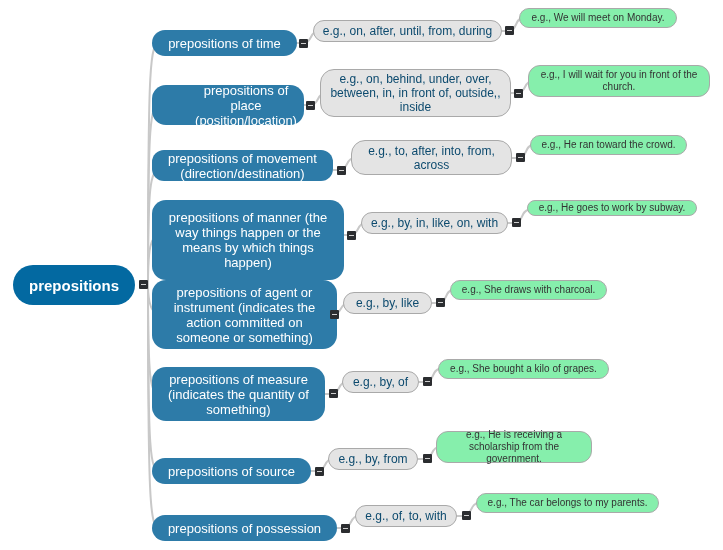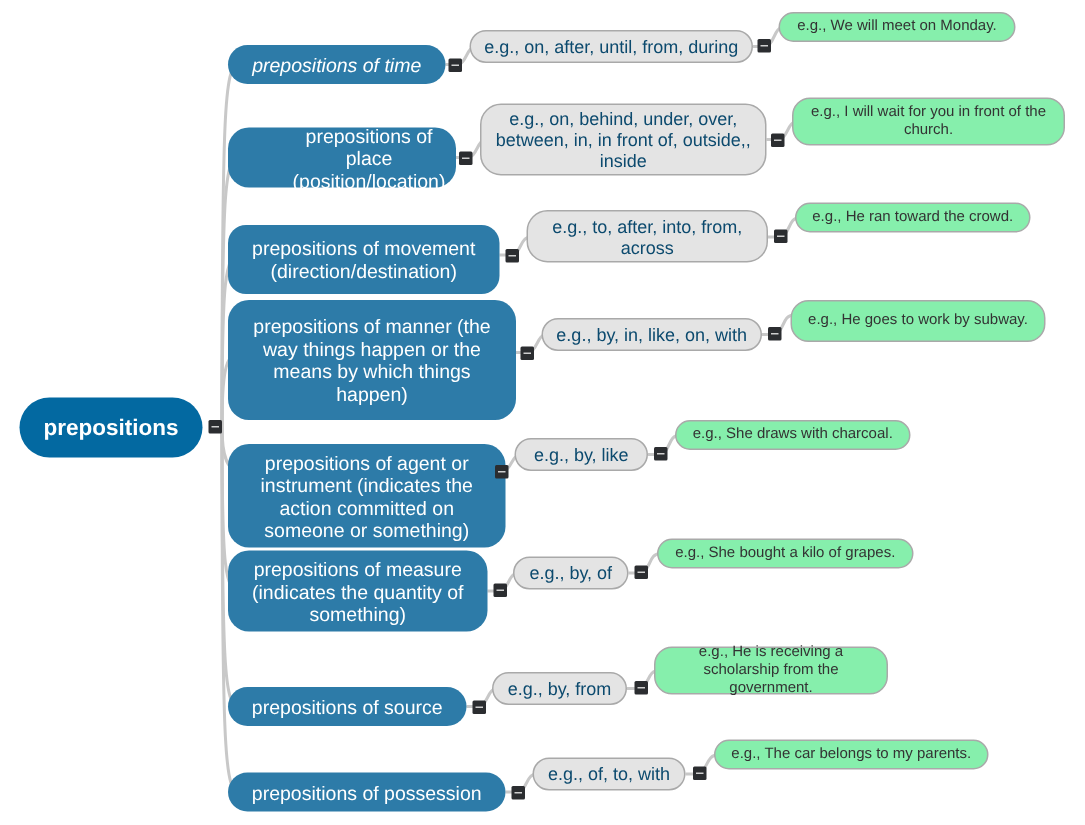--- a/index.html
+++ b/index.html
@@ -46,21 +46,21 @@
     <path d="M418 459 L425 459 C433 459, 431 447, 439 447"></path>
     <path d="M457 516 L464 516 C472 516, 470 503, 479 503"></path>
   </g>
 </svg>
 
 <div class="node root" style="left:13px;top:265px;width:122px;height:40px;">
   <span>prepositions</span>
 </div>
 <div class="toggle" style="left:139px;top:280px;"></div>
 
-<div class="node cat" style="left:152px;top:30px;width:145px;height:26px;font-style:italic;">
+<div class="node cat" style="left:152px;top:30px;width:145px;height:26px;">
   <span>prepositions of time</span>
 </div>
 <div class="toggle" style="left:299px;top:39px;"></div>
 <div class="node ex" style="left:313px;top:20px;width:189px;height:22px;">
   <span>e.g., on, after, until, from, during</span>
 </div>
 <div class="toggle" style="left:505px;top:26px;"></div>
 <div class="node sent" style="left:519px;top:8px;width:158px;height:20px;">
   <span>e.g., We will meet on Monday.</span>
 </div>
@@ -70,45 +70,45 @@
 </div>
 <div class="toggle" style="left:306px;top:101px;"></div>
 <div class="node ex" style="left:320px;top:69px;width:191px;height:48px;">
   <span>e.g., on, behind, under, over, between, in, in front of, outside,, inside</span>
 </div>
 <div class="toggle" style="left:514px;top:89px;"></div>
 <div class="node sent" style="left:528px;top:65px;width:182px;height:32px;">
   <span>e.g., I will wait for you in front of the church.</span>
 </div>
 
-<div class="node cat" style="left:152px;top:150px;width:181px;height:46px;border-radius:12px;">
+<div class="node cat" style="left:152px;top:150px;width:181px;height:31px;border-radius:12px;">
   <span>prepositions of movement (direction/destination)</span>
 </div>
 <div class="toggle" style="left:337px;top:166px;"></div>
 <div class="node ex" style="left:351px;top:140px;width:161px;height:35px;">
   <span>e.g., to, after, into, from, across</span>
 </div>
 <div class="toggle" style="left:516px;top:153px;"></div>
 <div class="node sent" style="left:530px;top:135px;width:157px;height:20px;">
   <span>e.g., He ran toward the crowd.</span>
 </div>
 
 <div class="node cat" style="left:152px;top:200px;width:192px;height:80px;">
   <span>prepositions of manner (the way things happen or the means by which things happen)</span>
 </div>
 <div class="toggle" style="left:347px;top:231px;"></div>
 <div class="node ex" style="left:361px;top:212px;width:147px;height:22px;">
   <span>e.g., by, in, like, on, with</span>
 </div>
 <div class="toggle" style="left:512px;top:218px;"></div>
-<div class="node sent" style="left:527px;top:200px;width:170px;height:28px;">
+<div class="node sent" style="left:527px;top:200px;width:170px;height:16px;">
   <span>e.g., He goes to work by subway.</span>
 </div>
 
-<div class="node cat" style="left:152px;top:296px;width:185px;height:69px;">
+<div class="node cat" style="left:152px;top:280px;width:185px;height:69px;">
   <span>prepositions of agent or instrument (indicates the action committed on someone or something)</span>
 </div>
 <div class="toggle" style="left:330px;top:310px;"></div>
 <div class="node ex" style="left:343px;top:292px;width:89px;height:22px;">
   <span>e.g., by, like</span>
 </div>
 <div class="toggle" style="left:436px;top:298px;"></div>
 <div class="node sent" style="left:450px;top:280px;width:157px;height:20px;">
   <span>e.g., She draws with charcoal.</span>
 </div>

